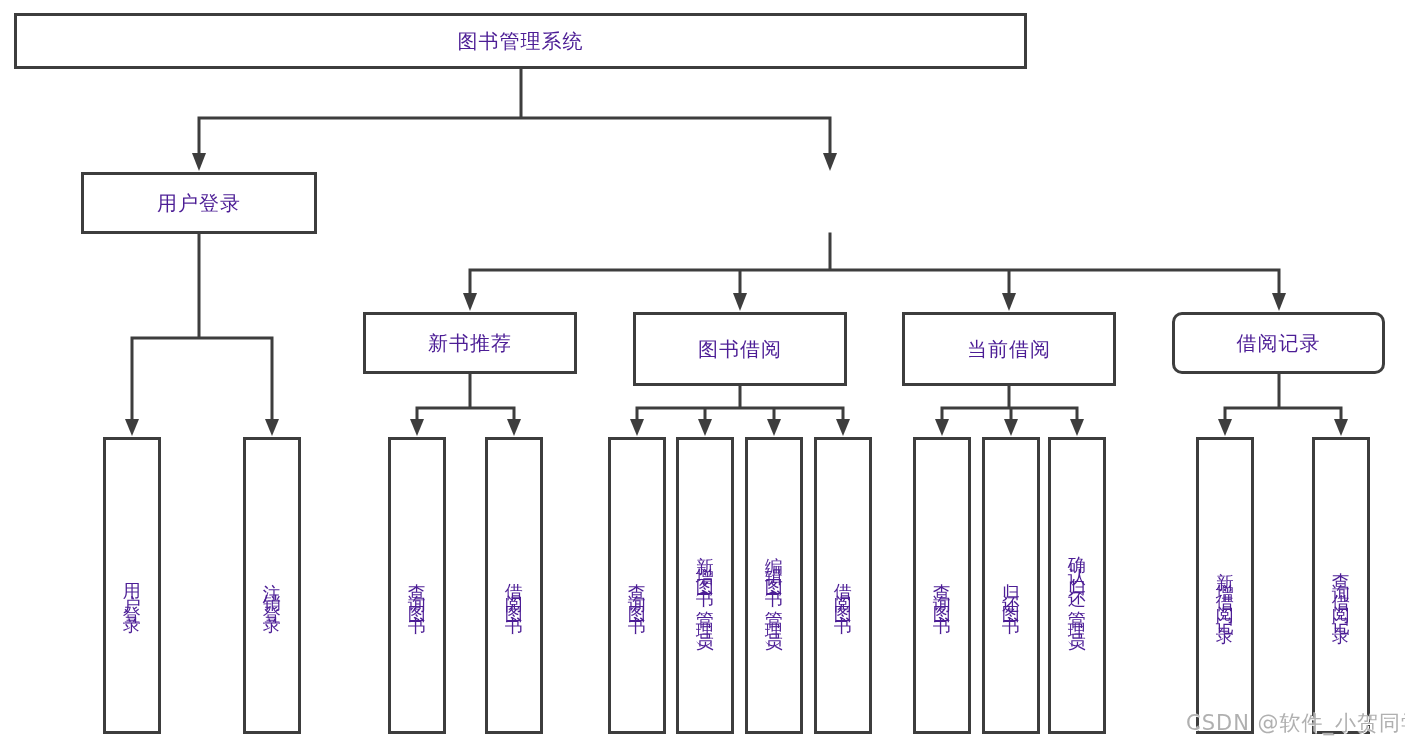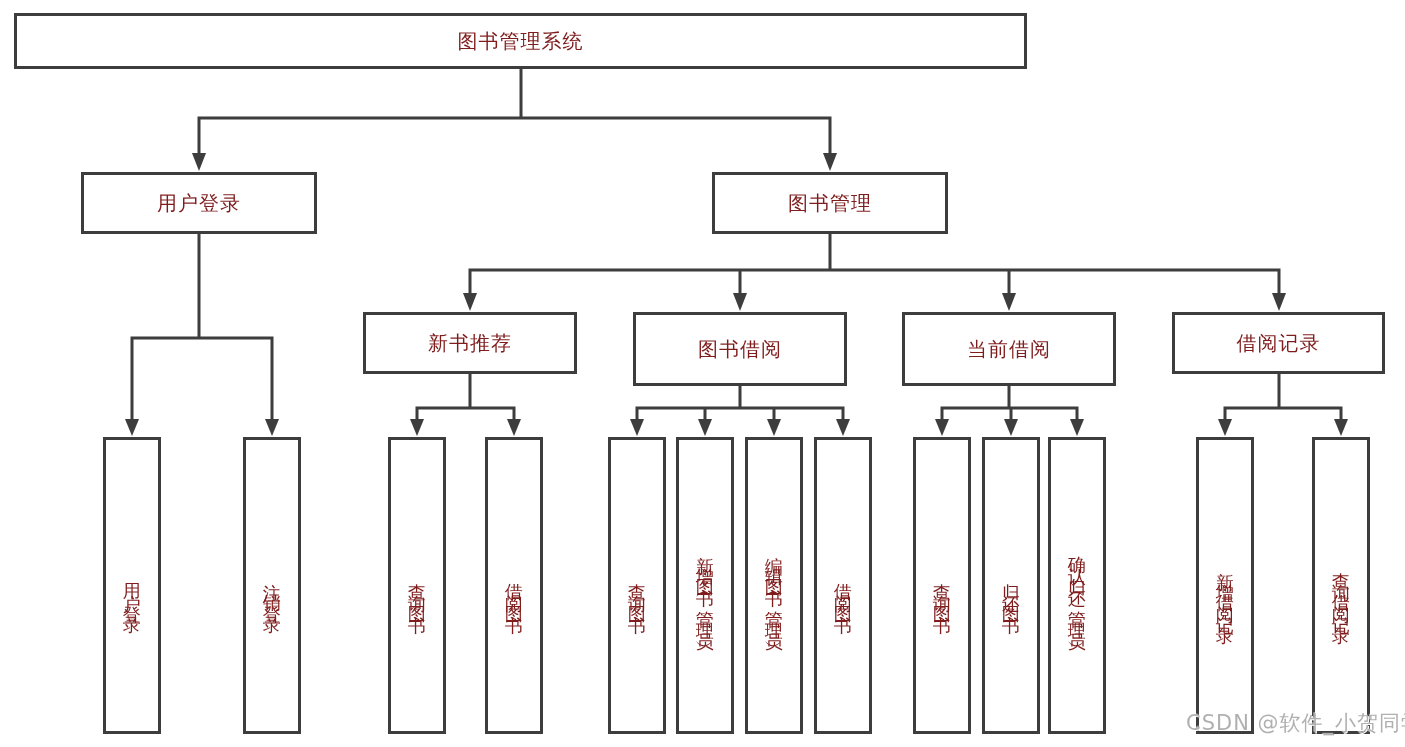--- a/index.html
+++ b/index.html
@@ -17,21 +17,21 @@
     width: 1405px; height: 747px;
   }
   .box {
     position: absolute;
     box-sizing: border-box;
     background: #ffffff;
     border: 3px solid #3d3d3d;
     display: flex;
     align-items: center;
     justify-content: center;
-    color: #7f1d1d;
+    color: #4c1d95;
     font-size: 20px;
     letter-spacing: 1px;
     text-align: center;
     line-height: 1.2;
   }
   .leaf {
     width: 58px;
     top: 437px;
     height: 297px;
     font-size: 18px;
@@ -97,34 +97,31 @@
     </g>
   </svg>
 
   <div class="box" style="left:14px; top:13px; width:1013px; height:56px;">
     <span>图书管理系统</span>
   </div>
 
   <div class="box" style="left:81px; top:172px; width:236px; height:62px;">
     <span>用户登录</span>
   </div>
-  <div class="box" style="left:712px; top:172px; width:236px; height:62px;">
-    <span>图书管理</span>
-  </div>
 
   <div class="box" style="left:363px; top:312px; width:214px; height:62px;text-align:center;">
     <span>新书推荐</span>
   </div>
   <div class="box" style="left:633px; top:312px; width:214px; height:74px;">
     <span>图书借阅</span>
   </div>
   <div class="box" style="left:902px; top:312px; width:214px; height:74px;">
     <span>当前借阅</span>
   </div>
-  <div class="box" style="left:1172px; top:312px; width:213px; height:62px;">
+  <div class="box" style="left:1172px; top:312px; width:213px; height:62px;border-radius:10px;">
     <span>借阅记录</span>
   </div>
 
   <div class="box leaf" style="left:103px;">
     <span class="vtext">用户登录</span>
   </div>
   <div class="box leaf" style="left:243px;">
     <span class="vtext">注销登录</span>
   </div>
 

